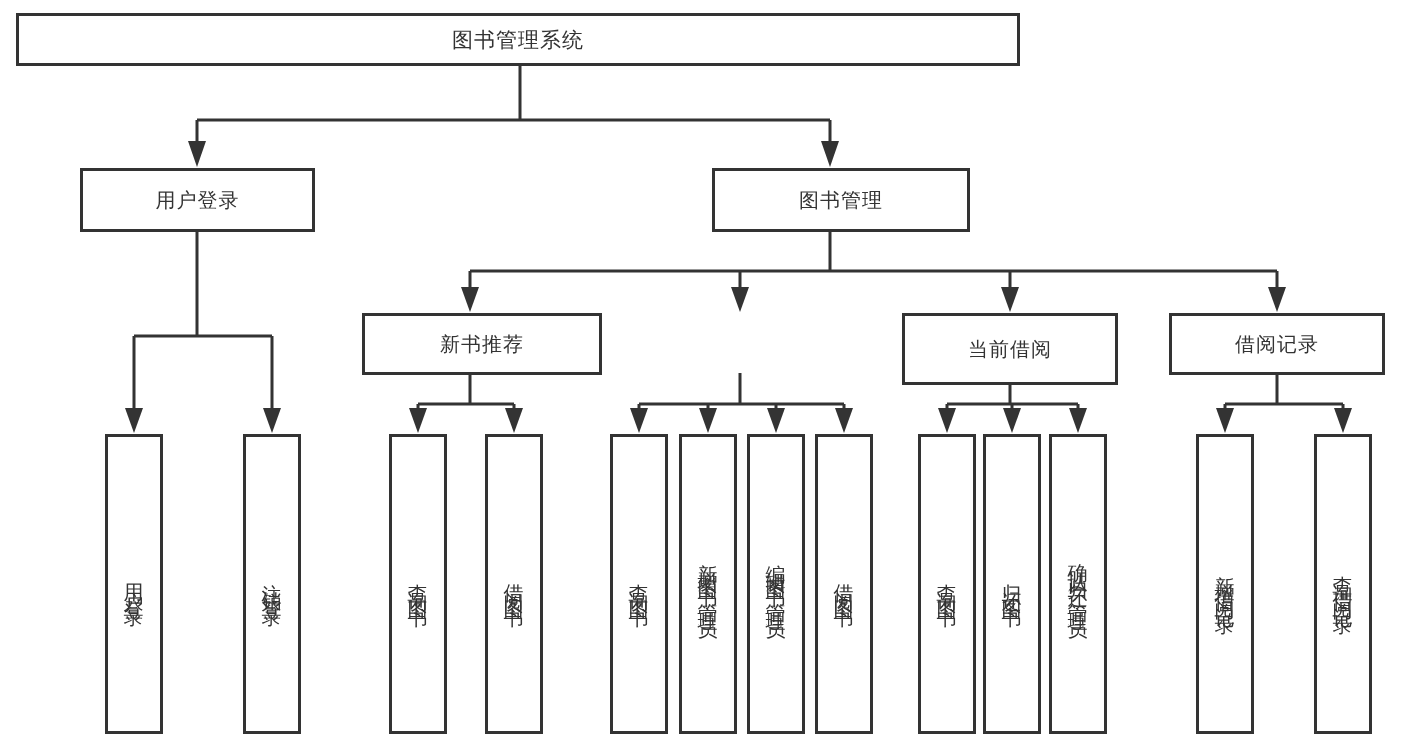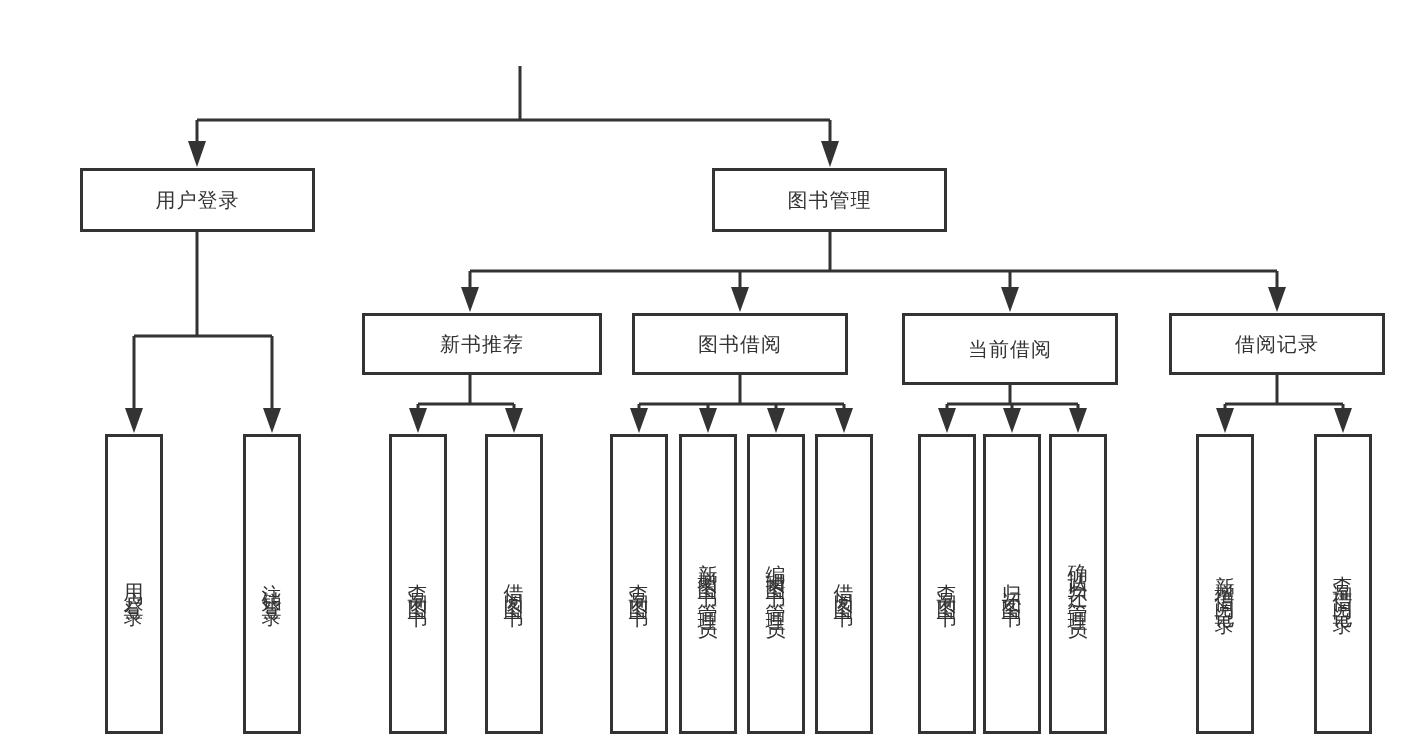--- a/index.html
+++ b/index.html
@@ -111,33 +111,33 @@
       <polygon points="1069,408 1087,408 1078,433"></polygon>
     </g>
 
     <g>
       <path d="M1277 373 L1277 404 M1225 404 L1343 404 M1225 404 L1225 414 M1343 404 L1343 414"></path>
       <polygon points="1216,408 1234,408 1225,433"></polygon>
       <polygon points="1334,408 1352,408 1343,433"></polygon>
     </g>
   </svg>
 
+  <div class="box h root" style="left:16px; top:13px; width:1004px; height:53px;">
+    <span>图书管理系统</span>
+  </div>
 
   <div class="box h" style="left:80px; top:168px; width:235px; height:64px;">
     <span>用户登录</span>
   </div>
-  <div class="box h" style="left:712px; top:168px; width:235px; height:64px;">
+  <div class="box h" style="left:712px; top:168px; width:258px; height:64px;">
     <span>图书管理</span>
   </div>
 
   <div class="box h" style="left:362px; top:313px; width:240px; height:62px;">
     <span>新书推荐</span>
-  </div>
-  <div class="box h" style="left:632px; top:313px; width:216px; height:62px;">
-    <span>图书借阅</span>
   </div>
   <div class="box h" style="left:902px; top:313px; width:216px; height:72px;">
     <span>当前借阅</span>
   </div>
   <div class="box h" style="left:1169px; top:313px; width:216px; height:62px;">
     <span>借阅记录</span>
   </div>
 
   <div class="box v" style="left:105px;">
     <span class="vtext">用户登录</span>

